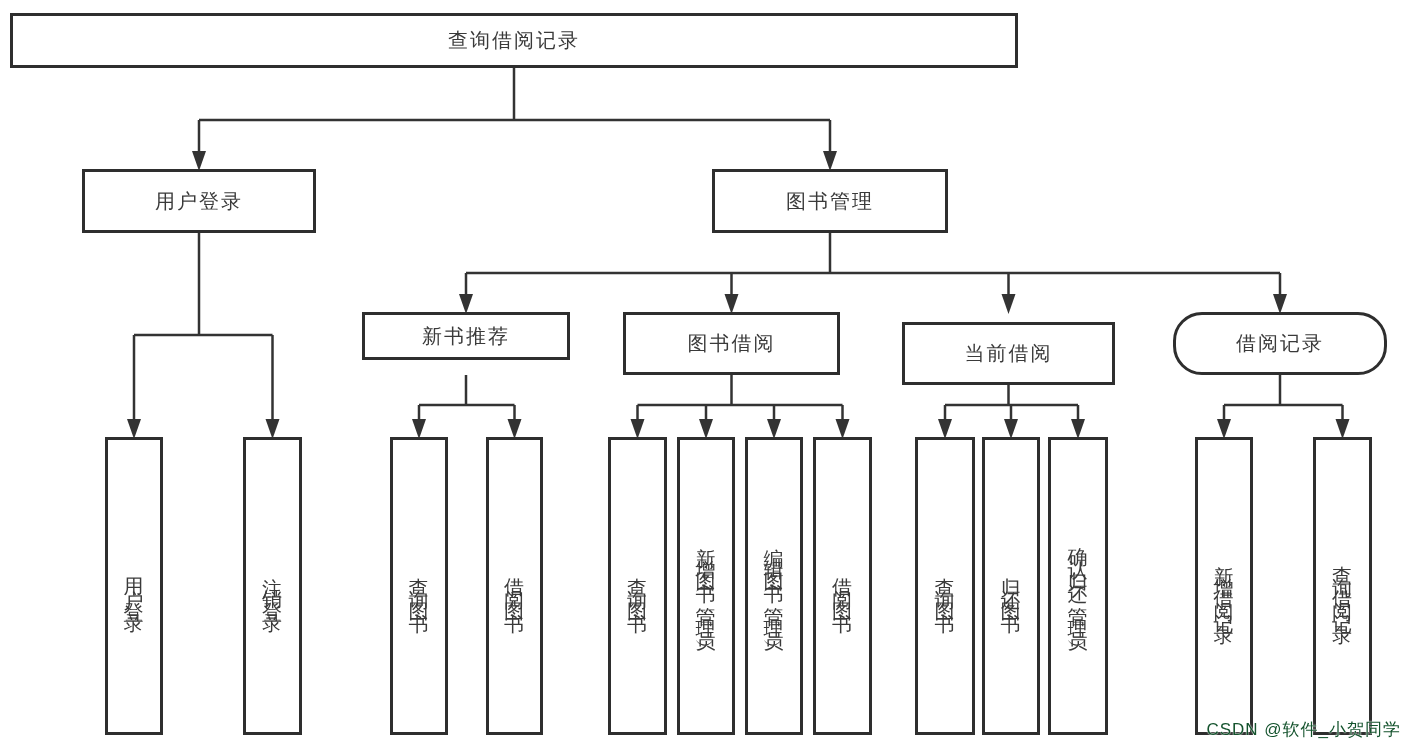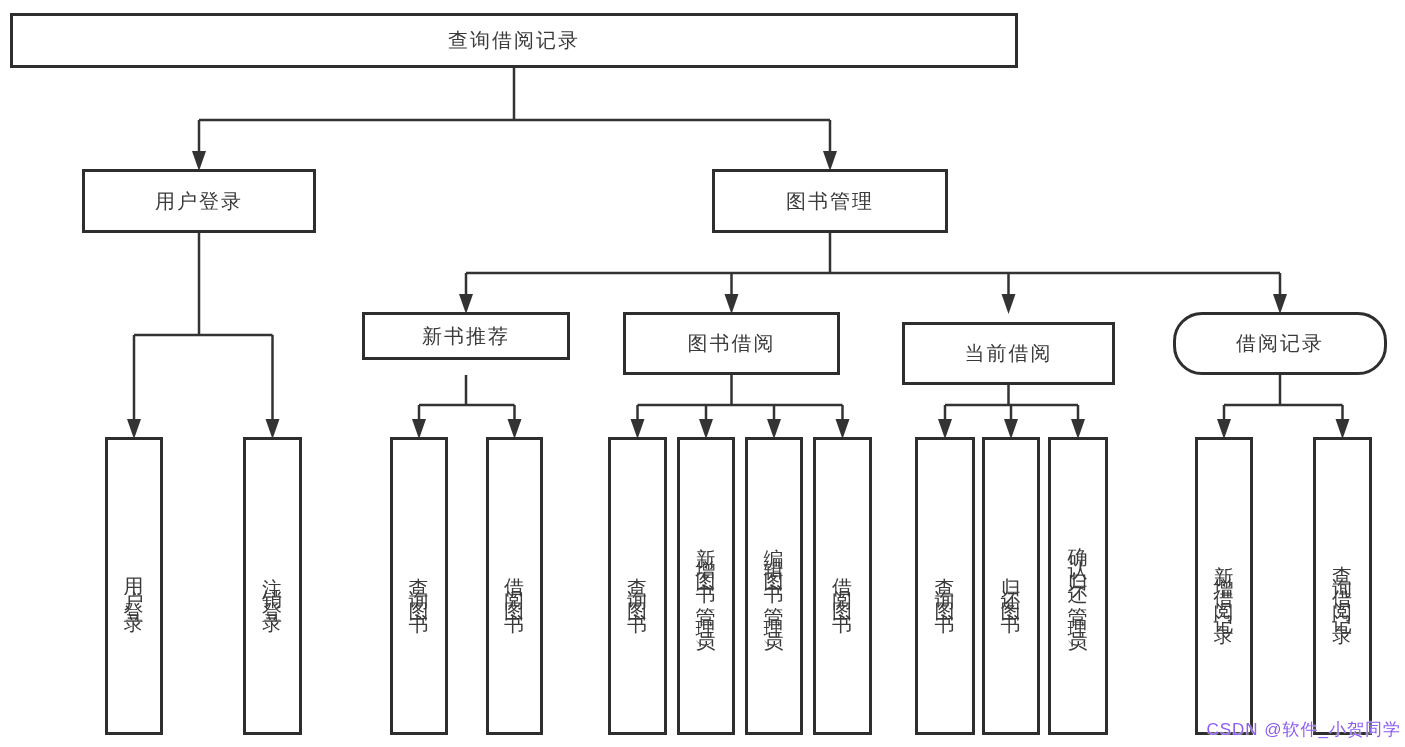--- a/index.html
+++ b/index.html
@@ -31,21 +31,21 @@
     font-size:20px;
     letter-spacing:12px;
     line-height:1;
     color:#3a3a3a;
   }
   #watermark{
     position:absolute;
     right:4px;bottom:6px;
     font-size:17px;
     letter-spacing:1px;
-    color:#8b5cf6;
+    color:#14532d;
     text-shadow:0 0 2px #ffffff, 0 0 1px #ffffff;
     white-space:nowrap;
   }
 </style>
 </head>
 <body>
 
 <div id="canvas">
   <svg id="connectors" width="1405" height="747">
       <line x1="514" y1="68" x2="514" y2="120" stroke="#333333" stroke-width="2.5"></line>

